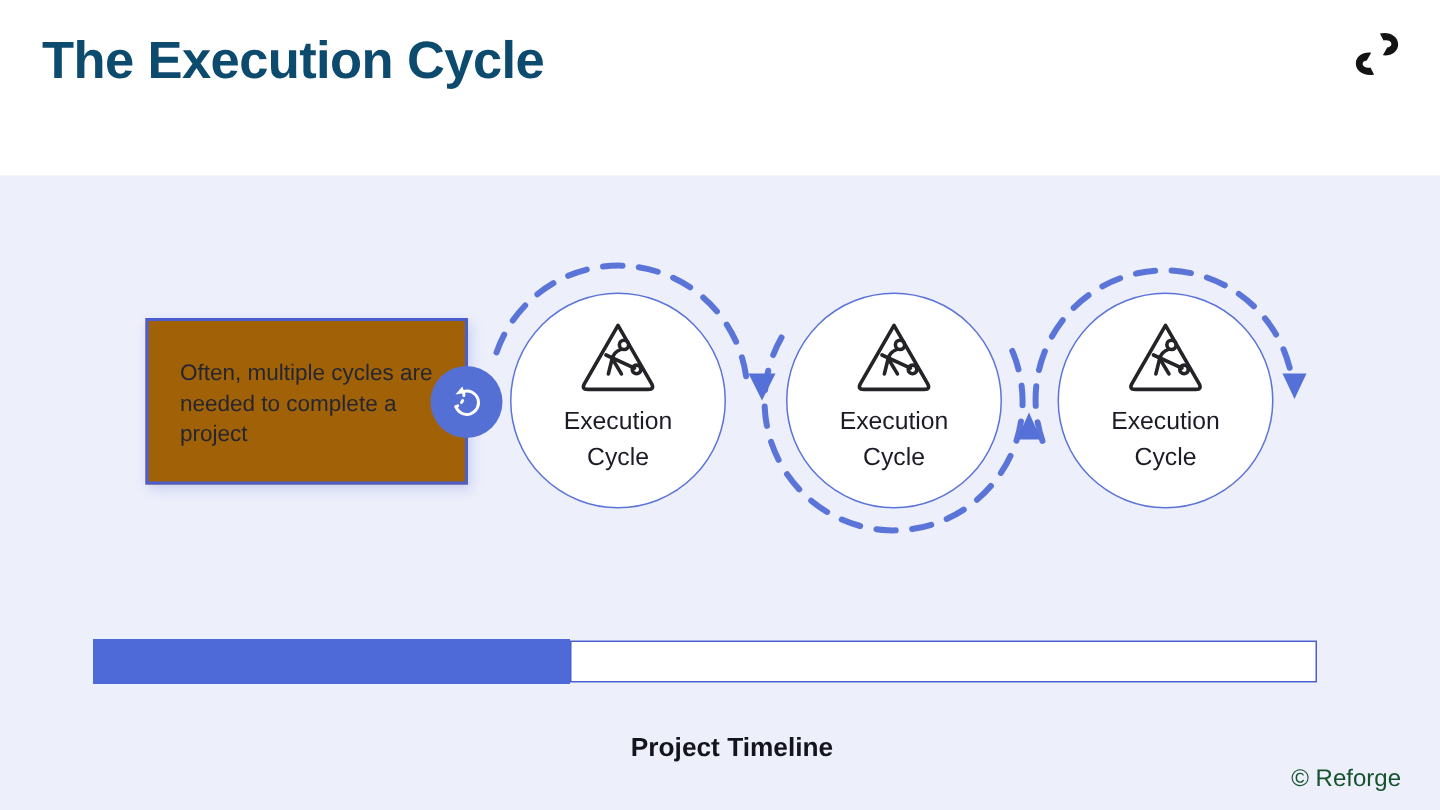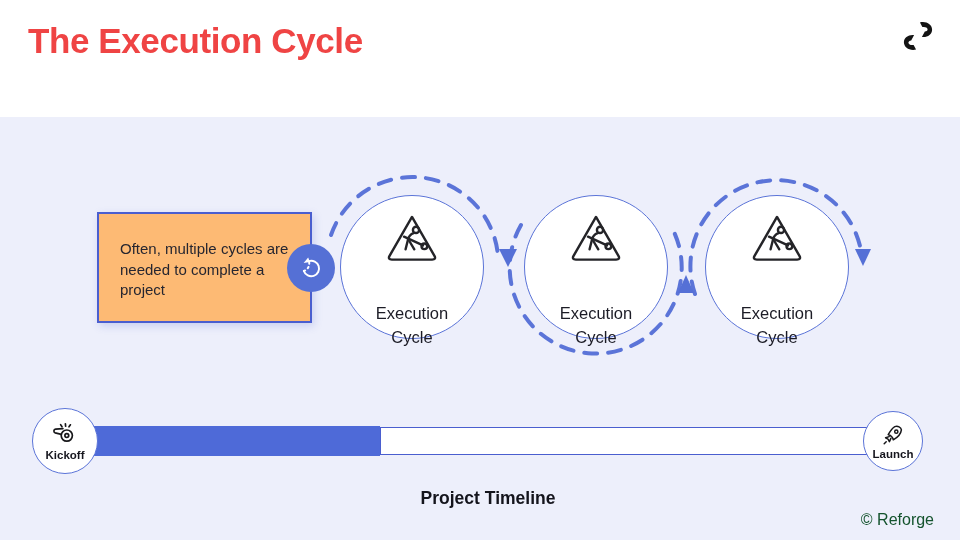--- a/index.html
+++ b/index.html
@@ -3,46 +3,46 @@
 <meta charset="utf-8">
 <style>
   html,body{margin:0;padding:0;background:#e8e8ee;}
   .slide{
     position:relative;width:960px;height:540px;background:#ffffff;overflow:hidden;
     font-family:"Liberation Sans","DejaVu Sans",sans-serif;
   }
   
   .page-title{
     position:absolute;left:28px;top:21px;font-size:35px;font-weight:600;
-    letter-spacing:-0.4px;color:#ef4444;
+    letter-spacing:-0.4px;color:#0c4a6e;
   }
   .brand-logo{position:absolute;right:24px;top:18px;width:36px;height:36px;}
   
   .panel{position:absolute;left:0;top:117px;width:960px;height:423px;background:#edeffb;z-index:0;}
   
   .arcs{position:absolute;left:0;top:0;width:960px;height:540px;z-index:1;pointer-events:none;}
   
   .callout{
-    position:absolute;left:97px;top:212px;width:215px;height:111px;background:#fdba74;
+    position:absolute;left:97px;top:212px;width:215px;height:111px;background:#a16207;
     border:2px solid #4a5ecf;box-sizing:border-box;z-index:2;
     box-shadow:2px 3px 8px rgba(74,94,207,0.22);
   }
   .callout-text{
     position:absolute;left:21px;top:25px;width:180px;
     font-size:15px;line-height:20.5px;color:#262630;
   }
   .refresh-badge{
     position:absolute;left:287px;top:244px;width:48px;height:48px;border-radius:50%;
     background:#5570d5;z-index:3;display:flex;align-items:center;justify-content:center;
   }
   
   .cycle{
     position:absolute;top:195px;width:144px;height:144px;border-radius:50%;
     background:#ffffff;border:1.5px solid #5b74d8;box-sizing:border-box;z-index:2;
-    display:flex;flex-direction:column;align-items:center;gap:32px;
+    display:flex;flex-direction:column;align-items:center;
   }
   .cycle.c1{left:340px;} .cycle.c2{left:524px;} .cycle.c3{left:705px;}
   .cycle .sign{margin-top:15px;}
   .cycle-label{
     width:104px;text-align:center;font-size:16.5px;line-height:24px;color:#1c1c26;margin-top:3px;
   }
   
   .bar-filled{position:absolute;left:62px;top:426px;width:318px;height:30px;background:#4e6ad8;z-index:2;}
   .bar-remaining{
     position:absolute;left:380px;top:427px;width:498px;height:28px;background:#ffffff;
@@ -156,48 +156,20 @@
           <path d="M23.8 26.4 L28 33.4"></path>
         </g>
       </svg>
     </span>
     <div class="cycle-label">Execution Cycle</div>
   </div>
 
   <div class="bar-filled"></div>
   <div class="bar-remaining"></div>
 
-  <div class="milestone m-kickoff">
-    <span>
-      <svg viewBox="0 0 26 26" width="26" height="26">
-        <g fill="none" stroke="#17171a" stroke-width="1.7" stroke-linecap="round" stroke-linejoin="round">
-          <path d="M10 4.8 L8.6 2.6"></path>
-            <path d="M13.6 4.2 L13.4 1.8"></path>
-            <path d="M17 4.8 L18.4 2.8"></path>
-          <circle cx="14.8" cy="13.6" r="5.6"></circle>
-          <circle cx="14.8" cy="13.6" r="1.9"></circle>
-          <path d="M9.3 12.4 L3.2 10.9 a1.9 1.9 0 0 1 .4 -3.7 L10.9 6.6"></path>
-        </g>
-      </svg>
-    </span>
-    <div class="milestone-label">Kickoff</div>
-  </div>
 
 
-  <div class="milestone m-launch">
-    <span>
-      <svg viewBox="0 0 24 24" width="24" height="24">
-        <g fill="none" stroke="#17171a" stroke-width="1.5" stroke-linecap="round" stroke-linejoin="round">
-          <path d="M13.8 3.6 C16.8 2.8 20 4 20.4 6.9 C20 10.2 16.5 14.5 12.3 16.8 C12 14.4 9.6 12 7.2 11.7 C9.5 7.5 11.5 4.8 13.8 3.6 Z"></path>
-          <circle cx="15.3" cy="8.7" r="1.6"></circle>
-          <path d="M8.2 13.6 L4.6 14.8 L7 16.2 L8.4 18.6 L9.9 15.4"></path>
-          <path d="M5.2 18.8 L3.2 20.8"></path>
-        </g>
-      </svg>
-    </span>
-    <div class="milestone-label">Launch</div>
-  </div>
 
   <div class="timeline-title">Project Timeline</div>
 
   <div class="watermark">© Reforge</div>
 
 </div>
 
 </body></html>

